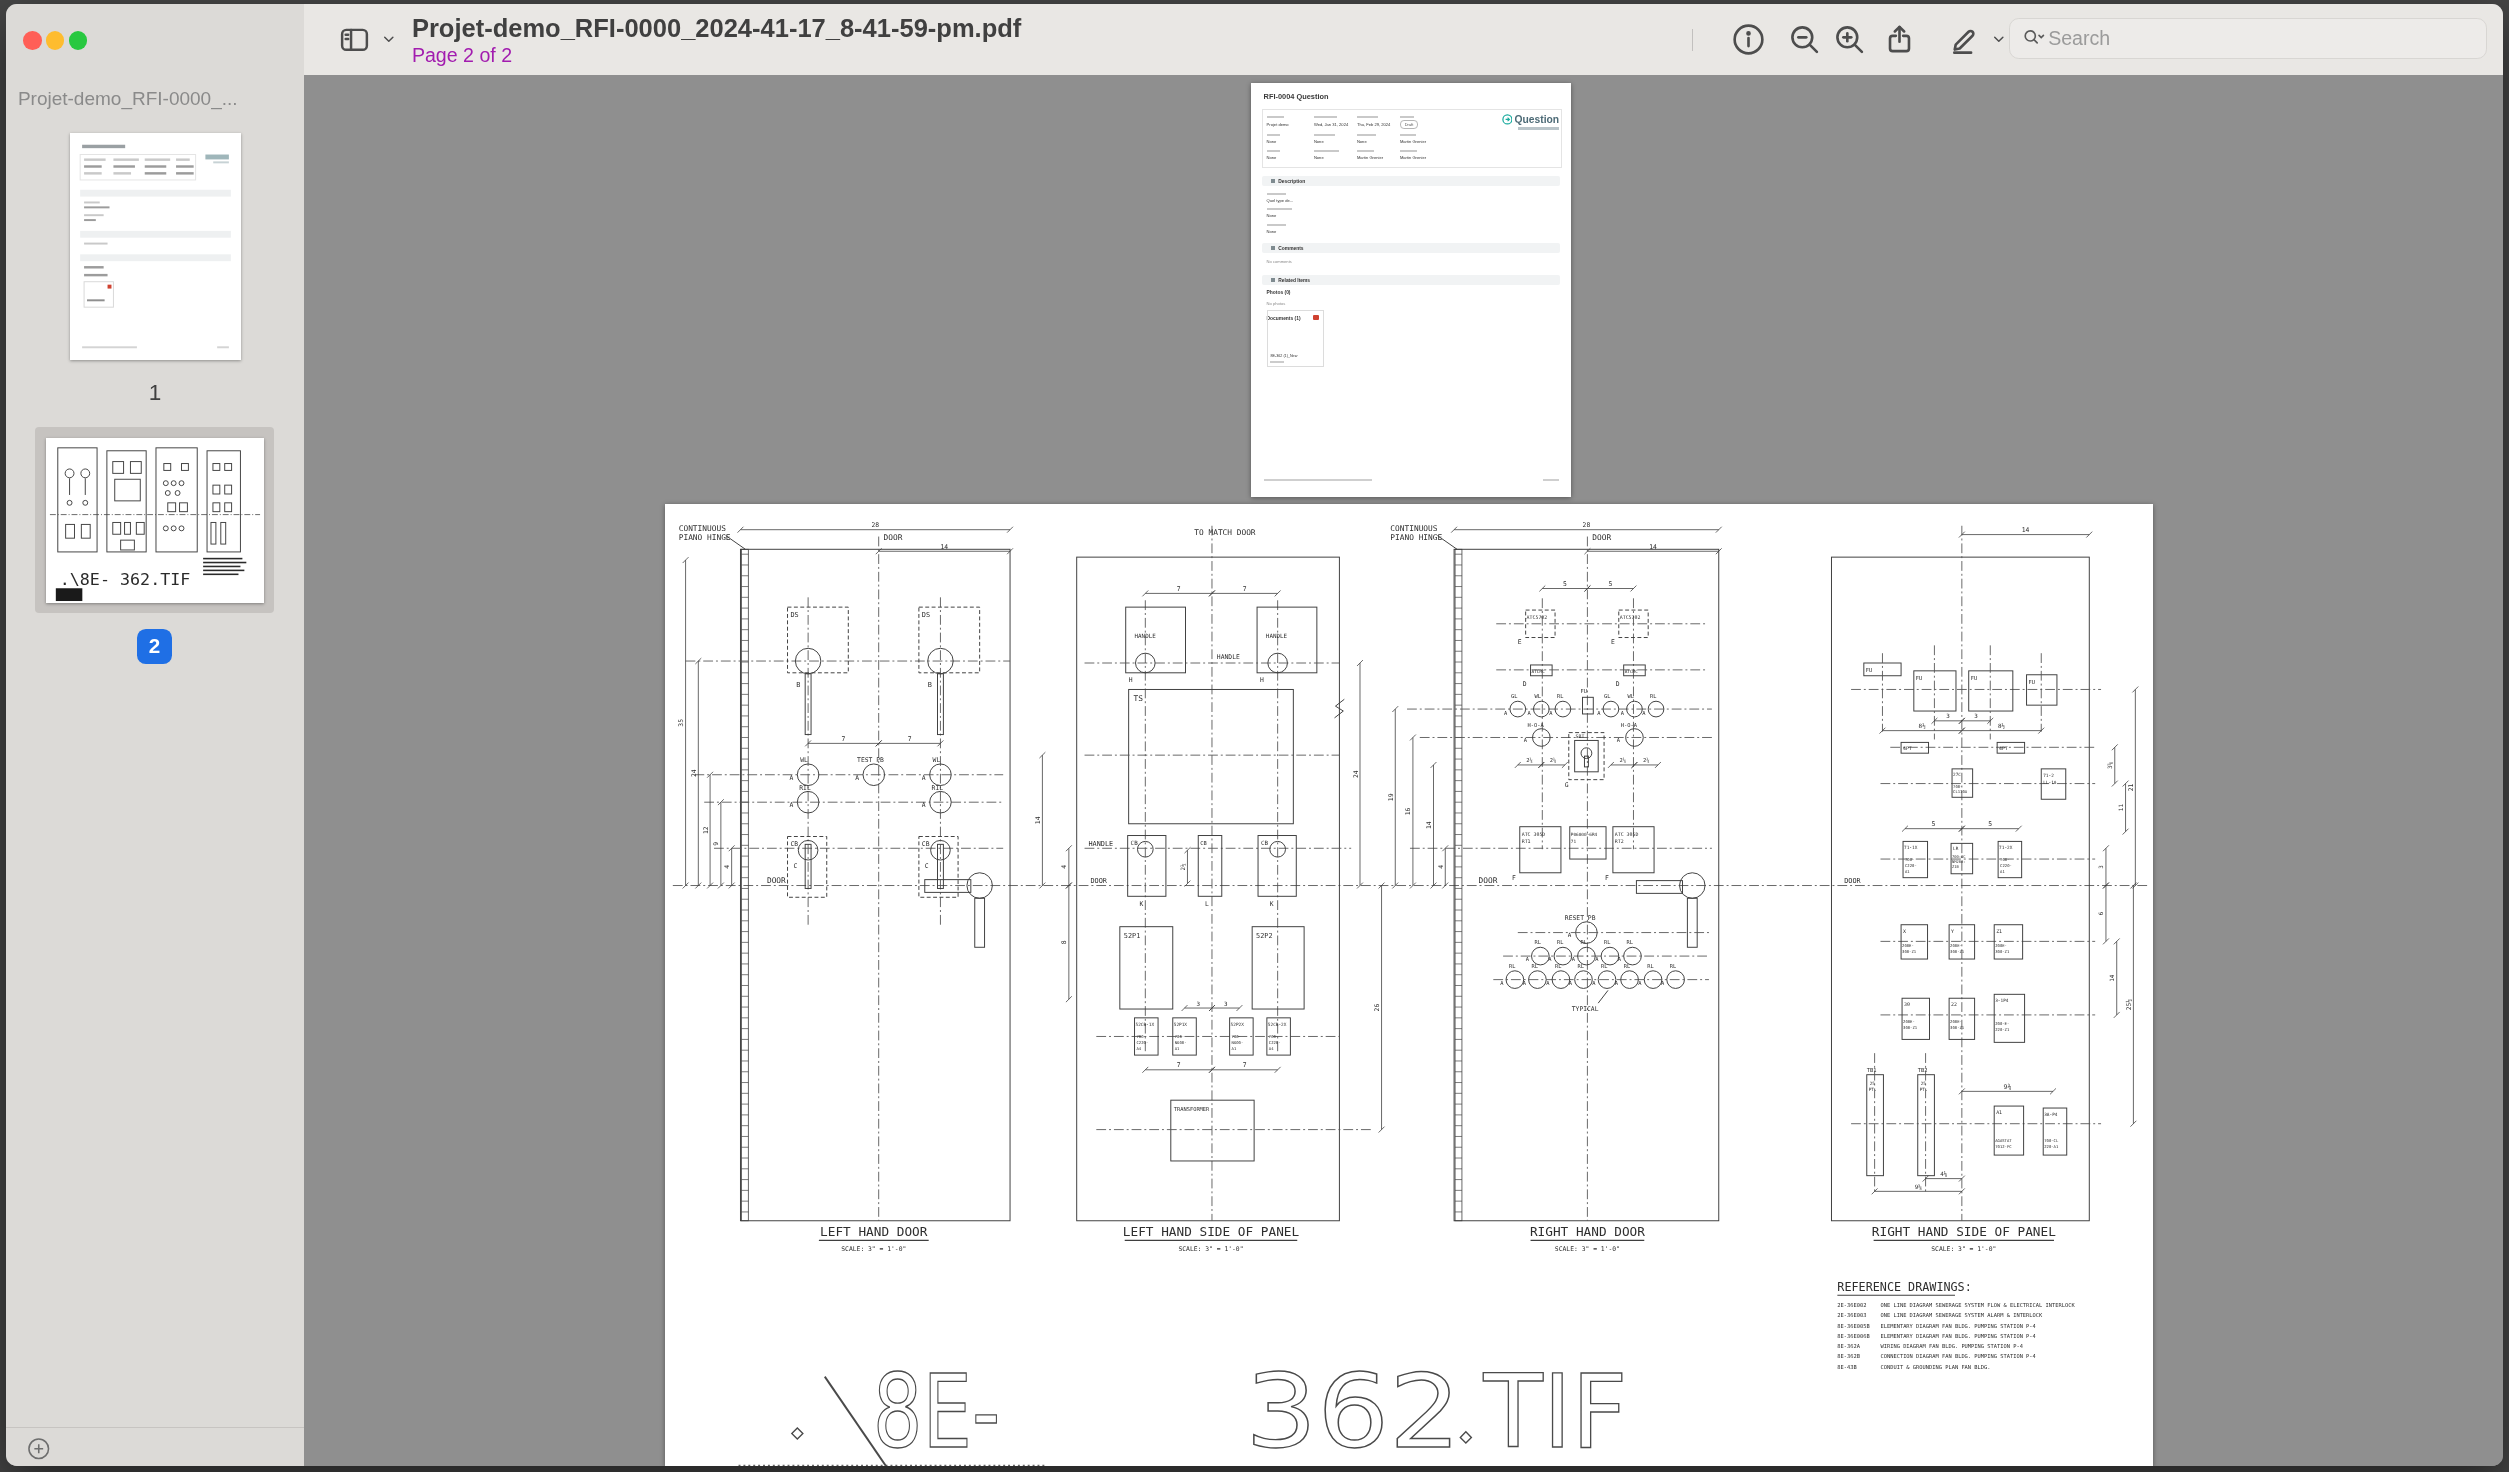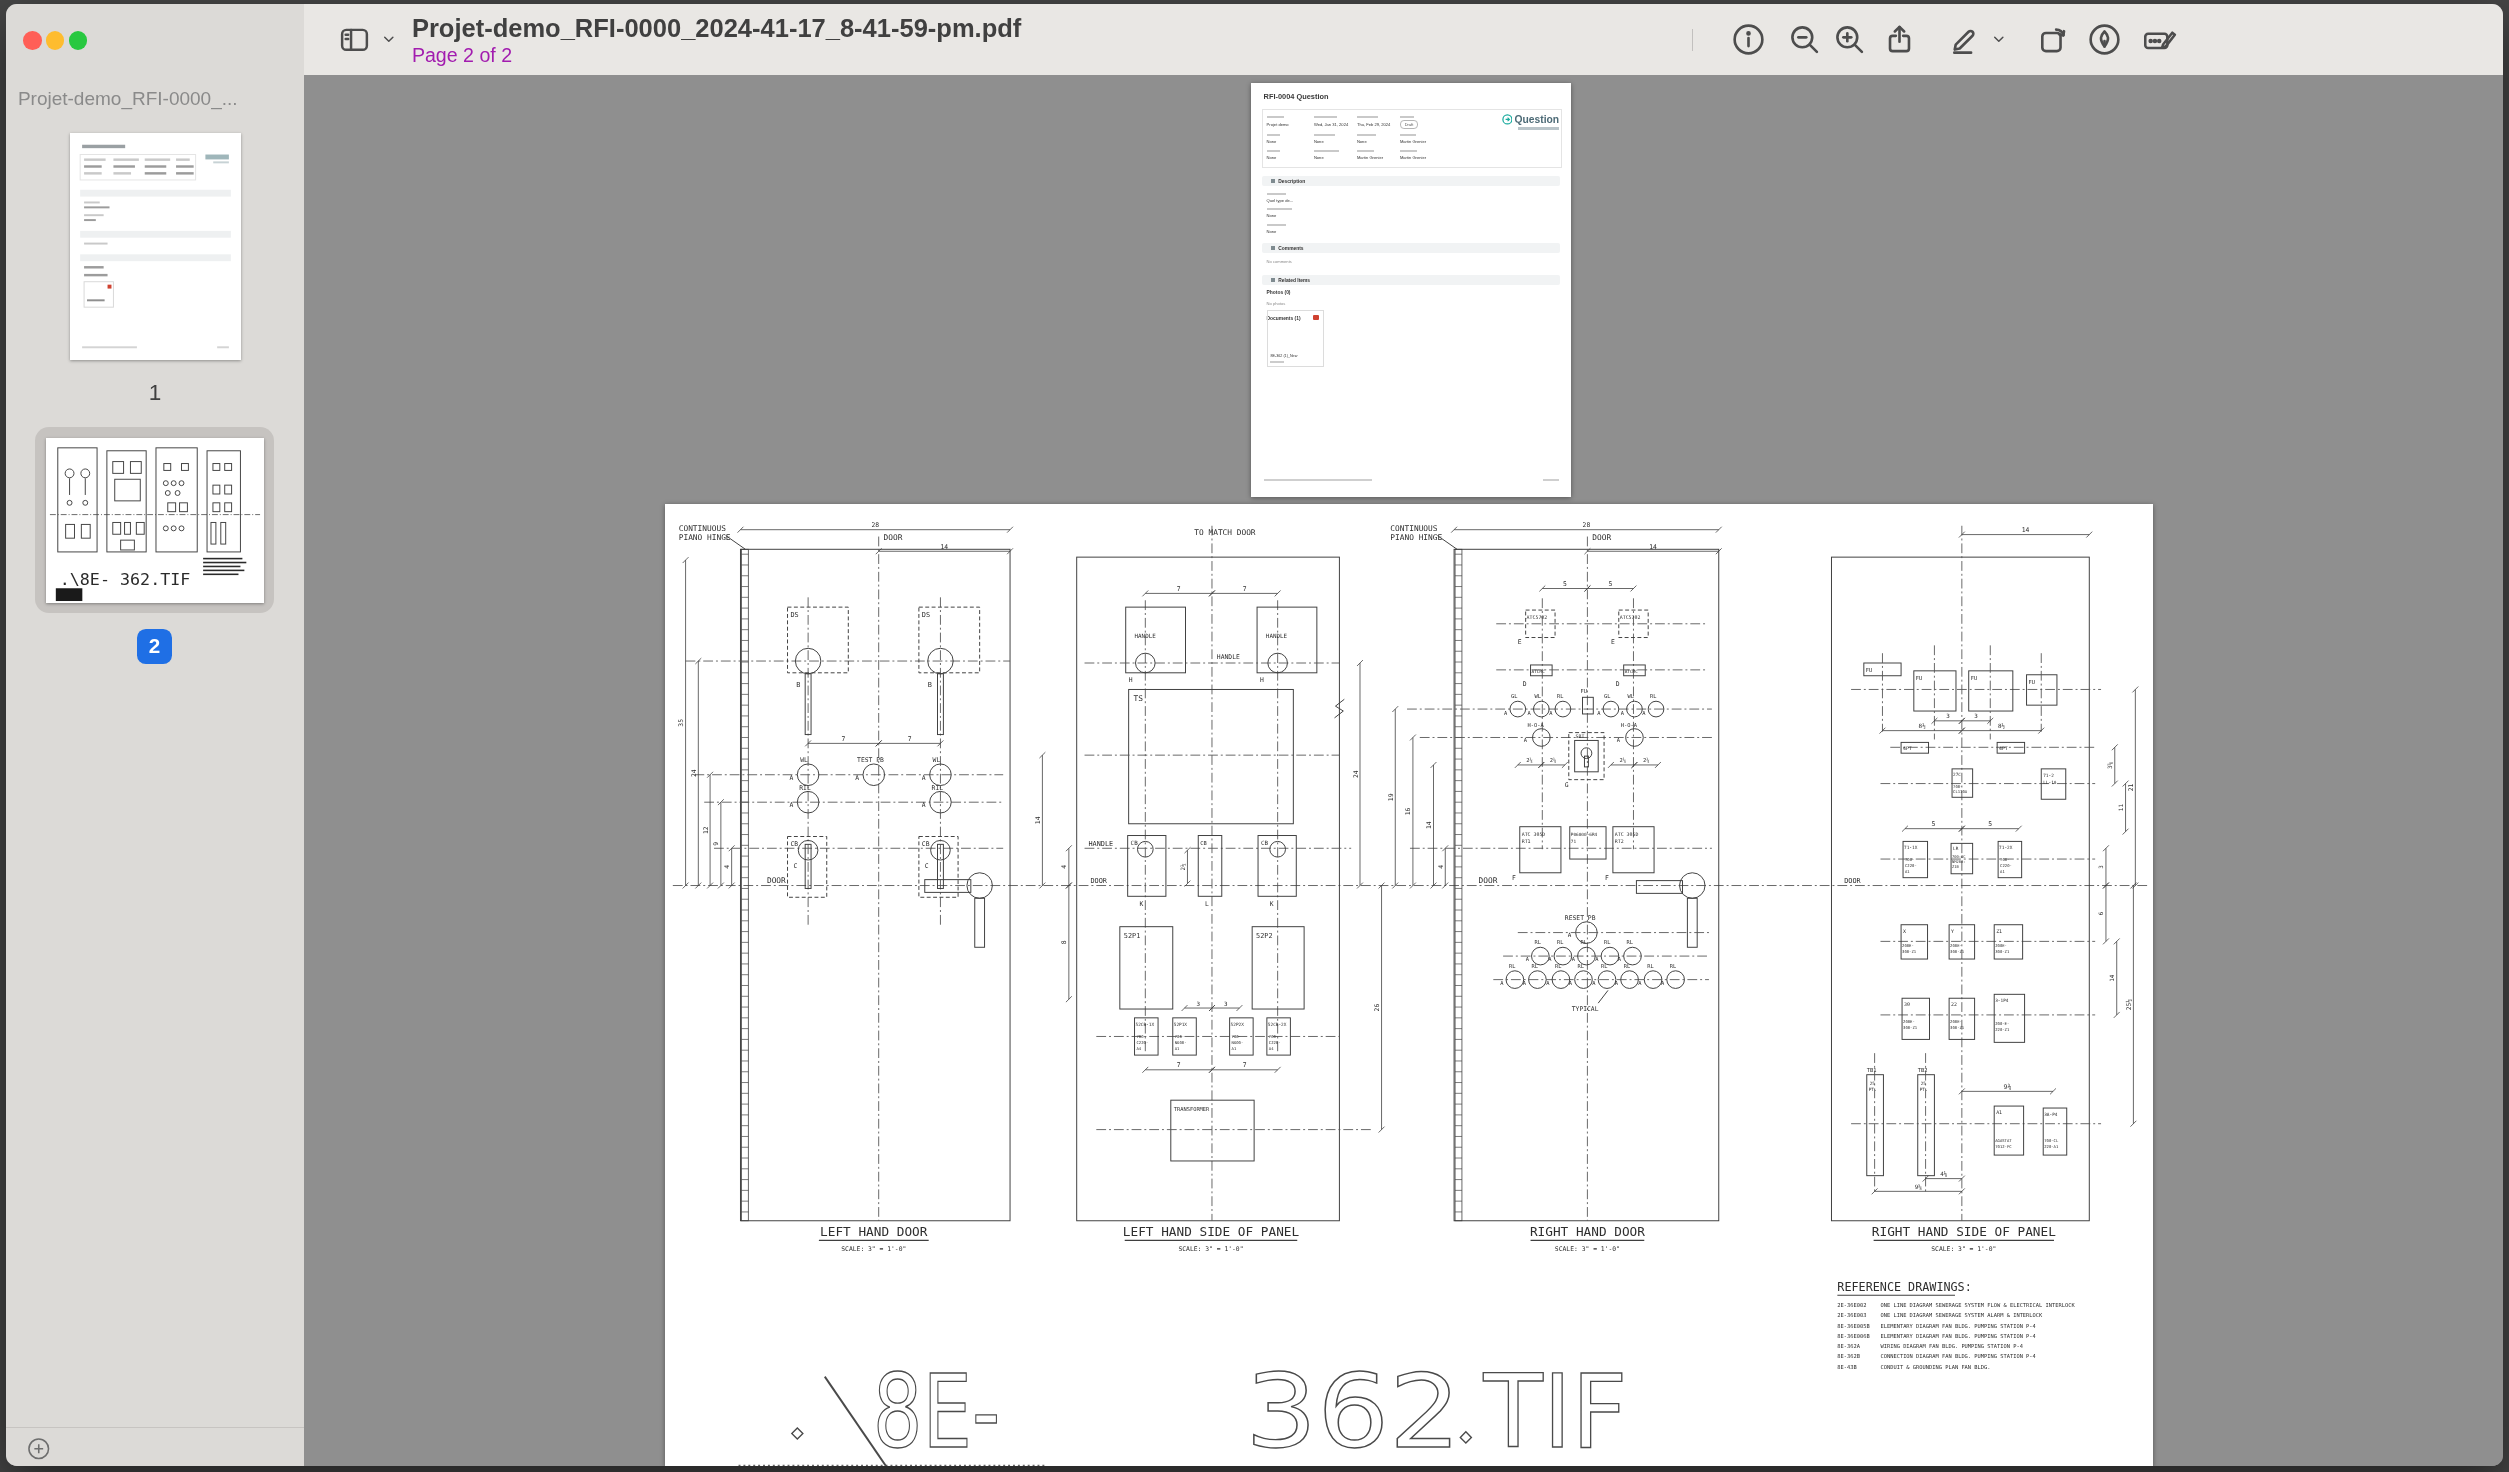--- a/index.html
+++ b/index.html
@@ -7,21 +7,21 @@
           font-family:"Liberation Sans", sans-serif;}
   #window{position:absolute;left:5.9px;top:3.9px;right:5.9px;bottom:5.9px;border-radius:10.8px;overflow:hidden;
           background:#8f8f8f;box-shadow:0 17.6px 49px rgba(0,0,0,.5);}
   
   #sidebar{position:absolute;left:0;top:0;width:298px;bottom:0;background:#dcdad7;border-right:1px solid #aeacaa;}
   .tl{position:absolute;top:27.4px;width:18.6px;height:18.6px;border-radius:50%;}
   #sb-header{position:absolute;top:84px;left:12px;right:0;text-align:left;font-size:19px;color:#8a8a8a;}
   .thumb{position:absolute;background:#fff;box-shadow:0 1px 2.9px rgba(0,0,0,.35);}
   #thumb1{left:64px;top:129px;width:171px;height:227px;}
   #p1-label{position:absolute;top:376px;left:0;right:0;text-align:center;font-size:22.5px;color:#3f3f3f;}
-  #sel2{position:absolute;left:29px;top:423px;width:239px;height:186px;background:#c6c3c0;border-radius:14px;}
+  #sel2{position:absolute;left:29px;top:423px;width:239px;height:186px;background:#c6c3c0;border-radius:4px;}
   #thumb2{left:10.8px;top:10.8px;width:218px;height:165px;}
   #p2-badge{position:absolute;left:131px;top:625px;width:35px;height:35px;border-radius:8.8px;
             color:#fff;font-weight:bold;font-size:20.6px;display:flex;align-items:center;justify-content:center;}
   #sb-footer-line{position:absolute;left:0;right:0;top:1423px;height:1px;background:#c7c4c1;}
   #add-btn{position:absolute;left:21.6px;top:1433px;width:23.5px;height:23.5px;}
   
   #titlebar{position:absolute;left:298px;right:0;top:0;height:71px;background:#e9e7e4;border-bottom:1px solid #cfccc9;}
   #tb-title{position:absolute;left:108px;top:9.8px;}
   #tb-title .t1{font-size:25.5px;font-weight:600;color:#404040;}
   #tb-title .t2{font-size:19.6px;color:#a21caf;margin-top:1px;}
@@ -254,20 +254,28 @@
     <span class="tbtn" style="left:1834px;">
       <svg width="37" height="35" viewBox="0 0 26 24">
         <rect x="3" y="8" width="15.5" height="10" rx="2"></rect>
         <circle cx="6.8" cy="13" r="0.7" fill="#4d4d4d"></circle>
             <circle cx="9.8" cy="13" r="0.7" fill="#4d4d4d"></circle>
             <circle cx="12.8" cy="13" r="0.7" fill="#4d4d4d"></circle>
         <path d="M15.5 15.5 L22 7.2 l1.8 1.4 L17.3 17 l-2.4 0.6 Z"></path>
       </svg>
     </span>
 
+    <div id="search">
+      <svg width="25.5" height="23.5" viewBox="0 0 26 24" style="stroke:#5a5a5a;fill:none;stroke-width:1.8;stroke-linecap:round;">
+        <circle cx="9" cy="10" r="5.5"></circle>
+            <line x1="13" y1="14" x2="16.5" y2="17.5"></line>
+        <path d="M18.5 9.5 l2.4 2.4 l2.4 -2.4"></path>
+      </svg>
+      <input type="text" placeholder="Search" style="">
+    </div>
   </div>
 
   <div id="content">
 
     <div id="page1" class="page">
       <div class="abs" style="left:12.7px;top:9.8px;font-size:7.4px;font-weight:600;color:#3a3a3a;">RFI-0004 Question</div>
       <div id="hdrbox"></div>
       <div id="logo1">
         <svg width="10.8" height="10.8" viewBox="0 0 12 12">
           <circle cx="6" cy="6" r="5" fill="none" stroke="#19ab9e" stroke-width="1.4"></circle>

